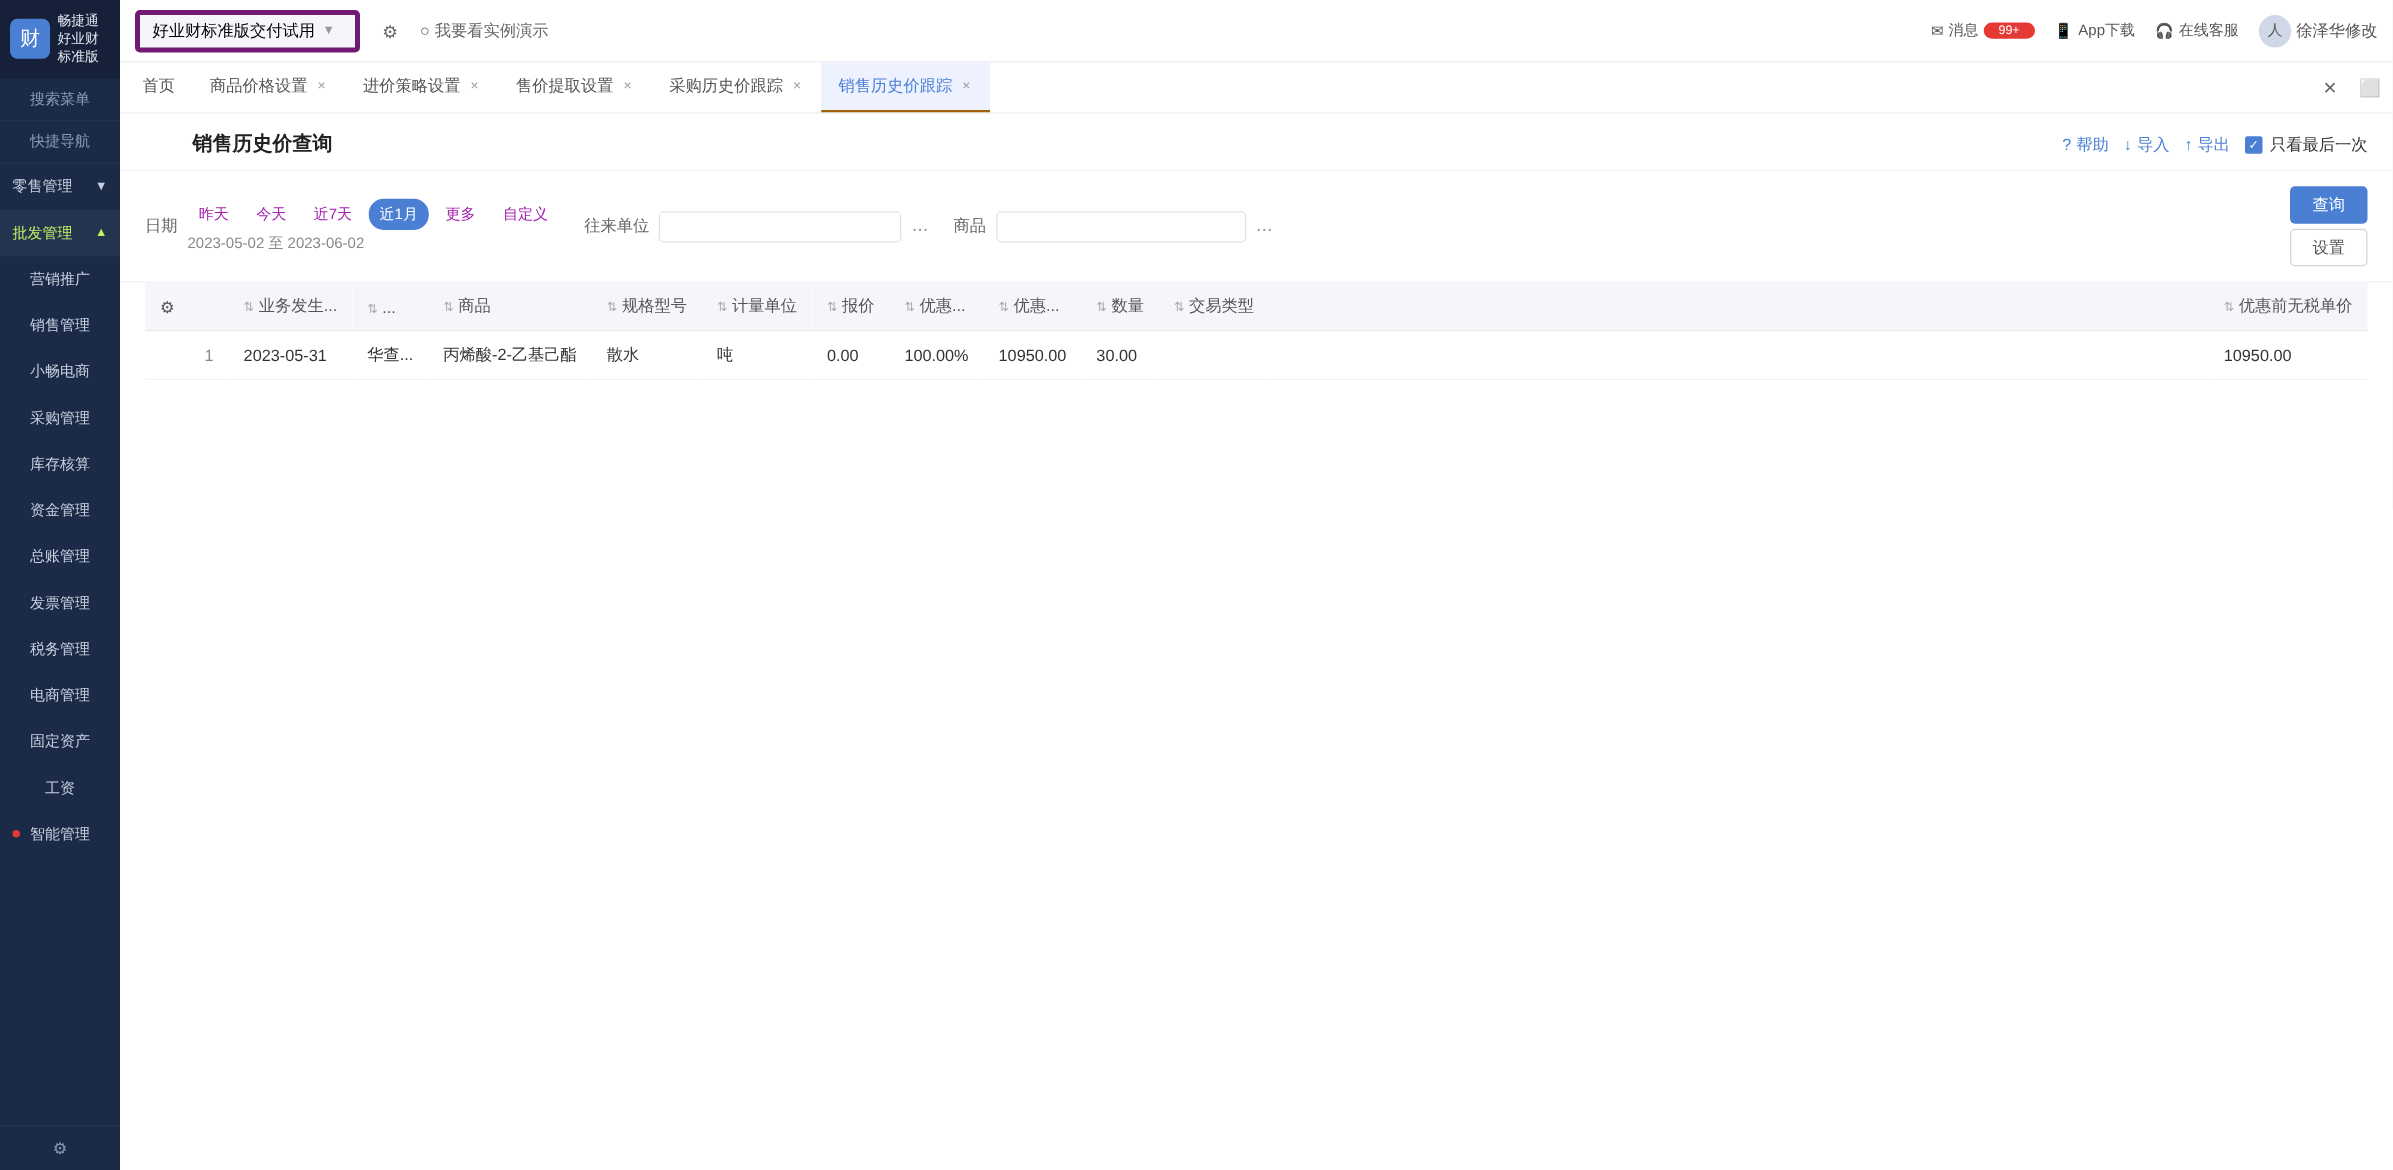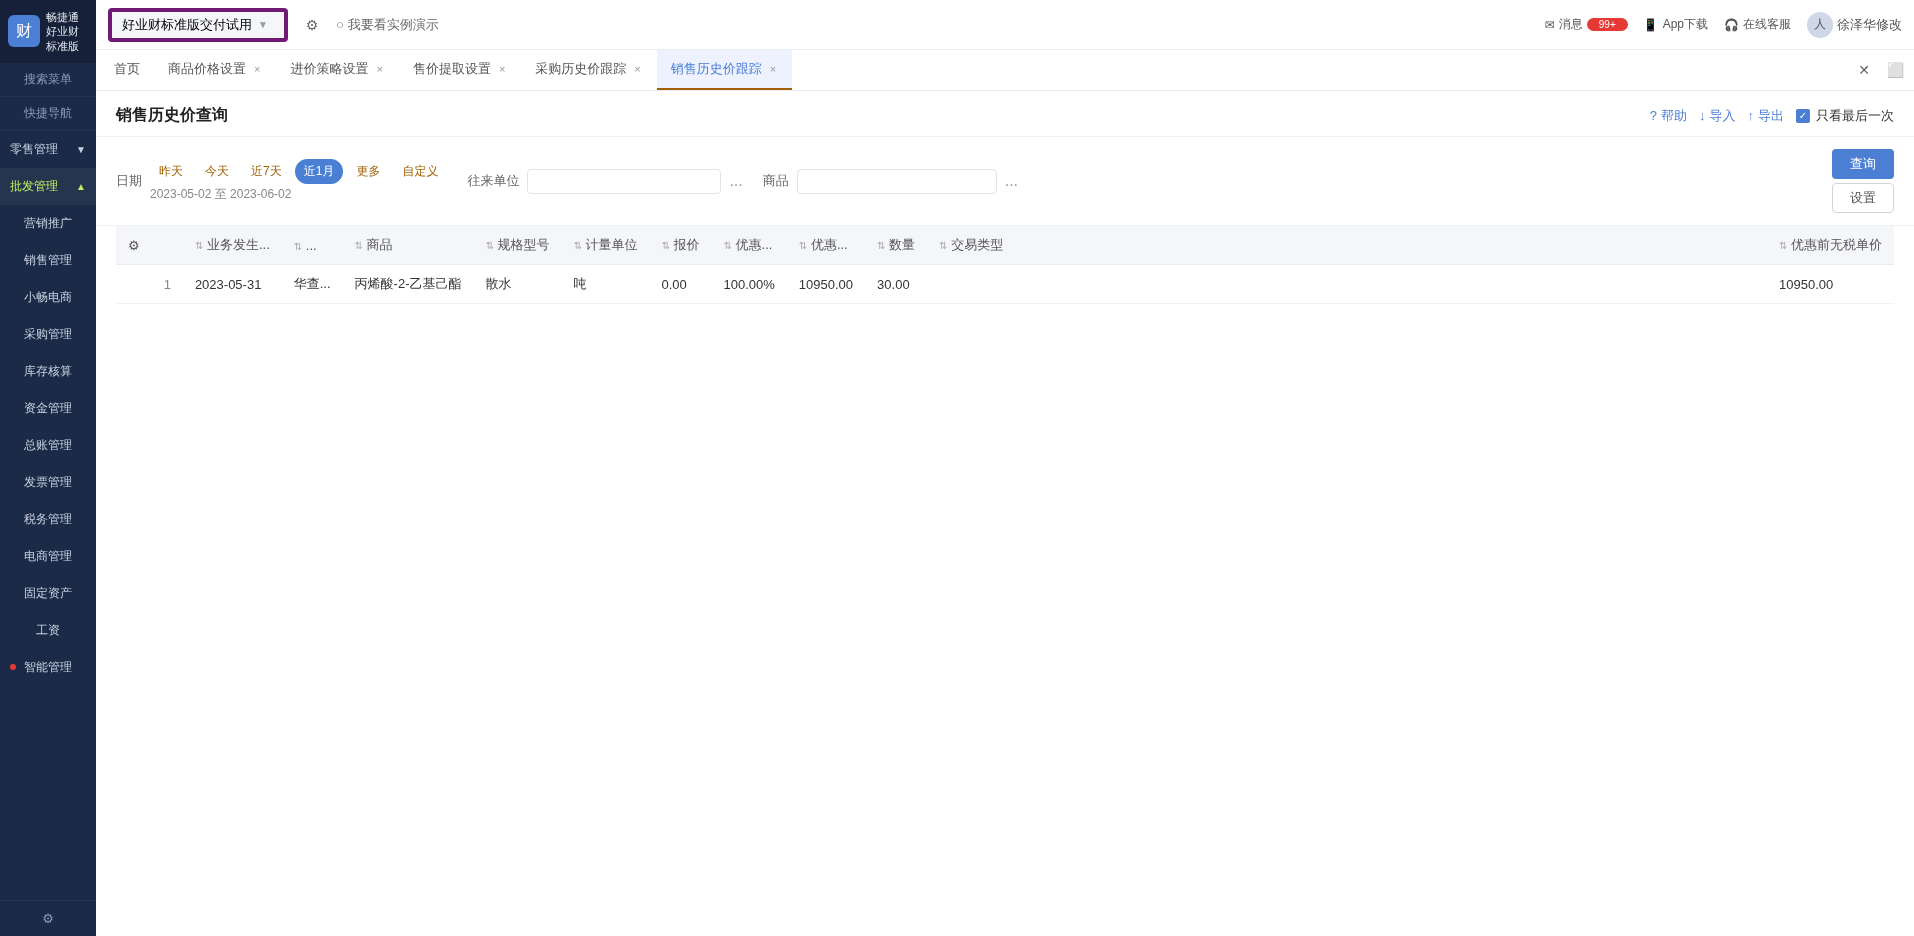--- a/index.html
+++ b/index.html
@@ -39,32 +39,32 @@
     .tab.active { color: #4a7fd4; background: #eef2ff; border-bottom: 2px solid #a16207; }
     .tab-close { color: #999; font-size: 11px; cursor: pointer; padding: 1px 2px; border-radius: 2px; }
     .tabs-right-controls { margin-left: auto; display: flex; align-items: center; gap: 4px; flex-shrink: 0; }
     .tabs-right-controls span { cursor: pointer; color: #666; font-size: 14px; width: 28px; height: 28px; display: flex; align-items: center; justify-content: center; }
 
     
     .content { flex: 1; overflow: auto; padding: 0; background: #fff; }
 
     
     .page-header { padding: 14px 20px 10px 20px; display: flex; align-items: center; justify-content: space-between; border-bottom: 1px solid #f0f2f5; }
-    .page-title { font-size: 16px; font-weight: 600; color: #222; }
+    .page-title { font-size: 16px; font-weight: 600; color: #222; margin-left: 38px; }
     .page-actions { display: flex; align-items: center; gap: 12px; }
     .page-action-item { display: flex; align-items: center; gap: 4px; color: #4a7fd4; cursor: pointer; font-size: 13px; }
     .only-last-checkbox { display: flex; align-items: center; gap: 6px; color: #333; font-size: 13px; }
     .checkbox-checked { width: 14px; height: 14px; background: #4a7fd4; border-radius: 2px; display: flex; align-items: center; justify-content: center; color: white; font-size: 10px; cursor: pointer; }
 
     
     .filter-bar { padding: 12px 20px; display: flex; align-items: center; gap: 20px; background: #fff; border-bottom: 1px solid #f0f2f5; flex-wrap: wrap; }
     .filter-group { display: flex; align-items: center; gap: 8px; }
     .filter-label { color: #666; font-size: 13px; flex-shrink: 0; }
     .filter-date-buttons { display: flex; align-items: center; gap: 4px; }
-    .date-btn { padding: 3px 8px; border-radius: 12px; cursor: pointer; font-size: 12px; color: #a16207; border: 1px solid transparent; }
+    .date-btn { padding: 3px 8px; border-radius: 12px; cursor: pointer; font-size: 12px; color: #a21caf; border: 1px solid transparent; }
     .date-btn.active { background: #4a7fd4; color: white; border-color: #4a7fd4; }
     .date-range { color: #888; font-size: 12px; margin-top: 2px; }
     .filter-input { border: 1px solid #e0e3e8; border-radius: 4px; padding: 4px 8px; font-size: 13px; color: #333; min-width: 160px; outline: none; }
     .filter-dots { color: #999; cursor: pointer; font-size: 16px; }
     .btn-query { background: #4a7fd4; color: white; border: none; padding: 6px 18px; border-radius: 4px; cursor: pointer; font-size: 13px; }
     .btn-settings { background: white; color: #555; border: 1px solid #d0d4dc; padding: 5px 14px; border-radius: 4px; cursor: pointer; font-size: 13px; }
     .filter-actions { display: flex; flex-direction: column; gap: 4px; margin-left: auto; }
 
     
     .table-container { padding: 0 20px 20px 20px; overflow: auto; }

